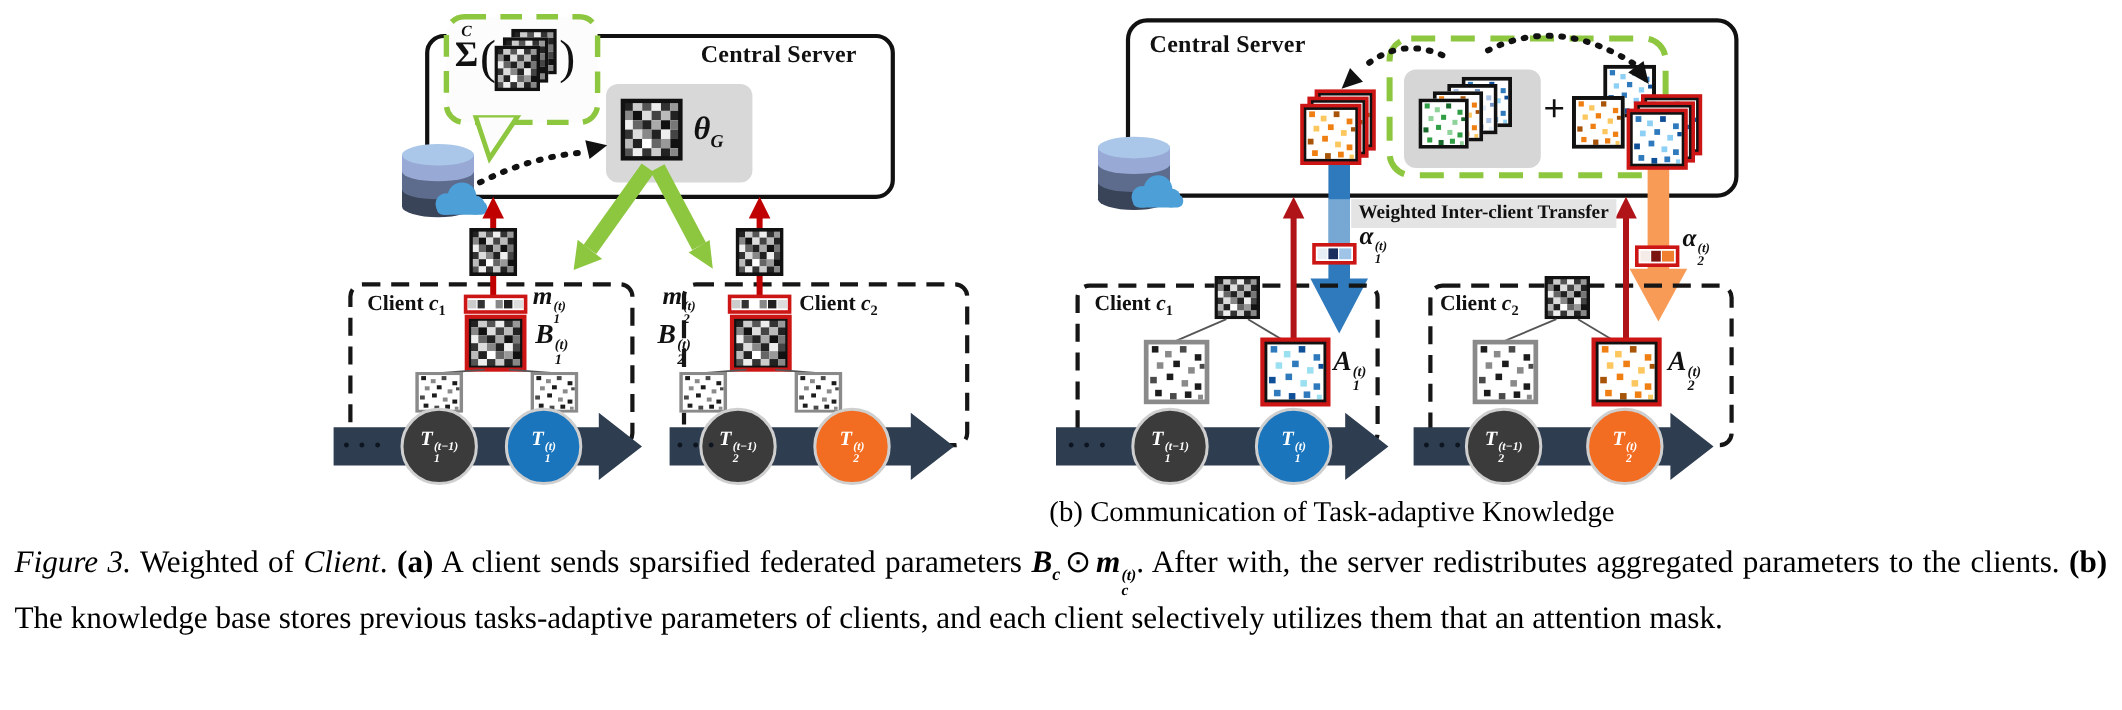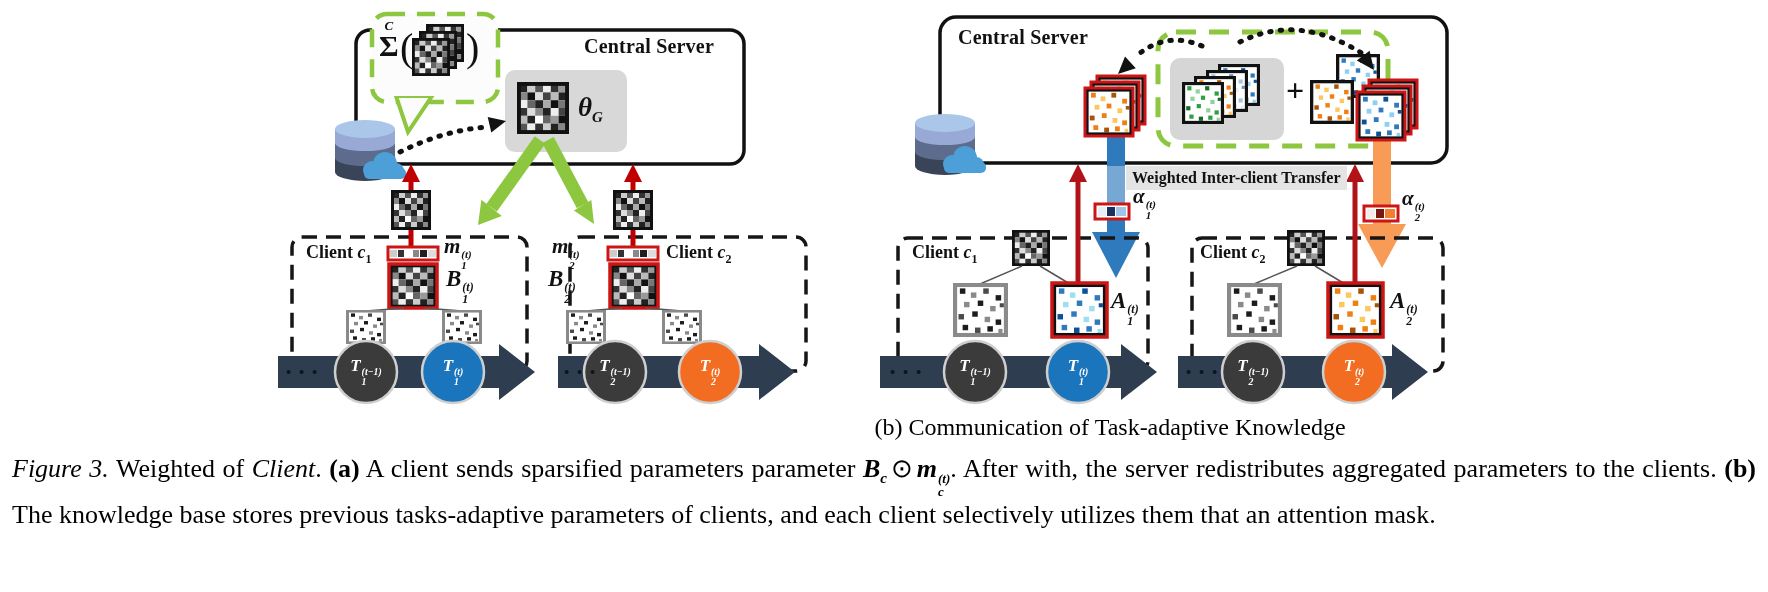--- a/index.html
+++ b/index.html
@@ -428,18 +428,18 @@
         <span>(t−1)</span>
         <span>2</span>
       </span></span>
 <span class="lbl tlbl" style="left:1354px;top:372px"><span class="b">T</span><span class="ss">
         <span>(t)</span>
         <span>2</span>
       </span></span>
 
 <div class="lbl subcap" style="left:745px;top:414px;width:730px">(b) Communication of Task-adaptive Knowledge</div>
 
-<div class="figcap" style="left:12px;top:452px;width:1744px"><span class="it">Figure 3.</span><span> Weighted of </span><span class="it">Client</span><span>. </span><span class="bd">(a)</span><span> A client sends sparsified parameters parameter </span><span class="mb">B</span><sub>c</sub><span class="od">⊙</span><span class="mb">m</span><span class="ss cap-ss">
+<div class="figcap" style="left:12px;top:452px;width:1744px"><span class="it">Figure 3.</span><span> Weighted of </span><span class="it">Client</span><span>. </span><span class="bd">(a)</span><span> A client sends sparsified federated parameters </span><span class="mb">B</span><sub>c</sub><span class="od">⊙</span><span class="mb">m</span><span class="ss cap-ss">
         <span>(t)</span>
         <span>c</span>
       </span><span>. After with, the server redistributes aggregated parameters to the clients. </span><span class="bd">(b)</span><span> The knowledge base stores previous tasks-adaptive parameters of clients, and each client selectively utilizes them that an attention mask.</span></div>
 
 </div>
 
 </body></html>

